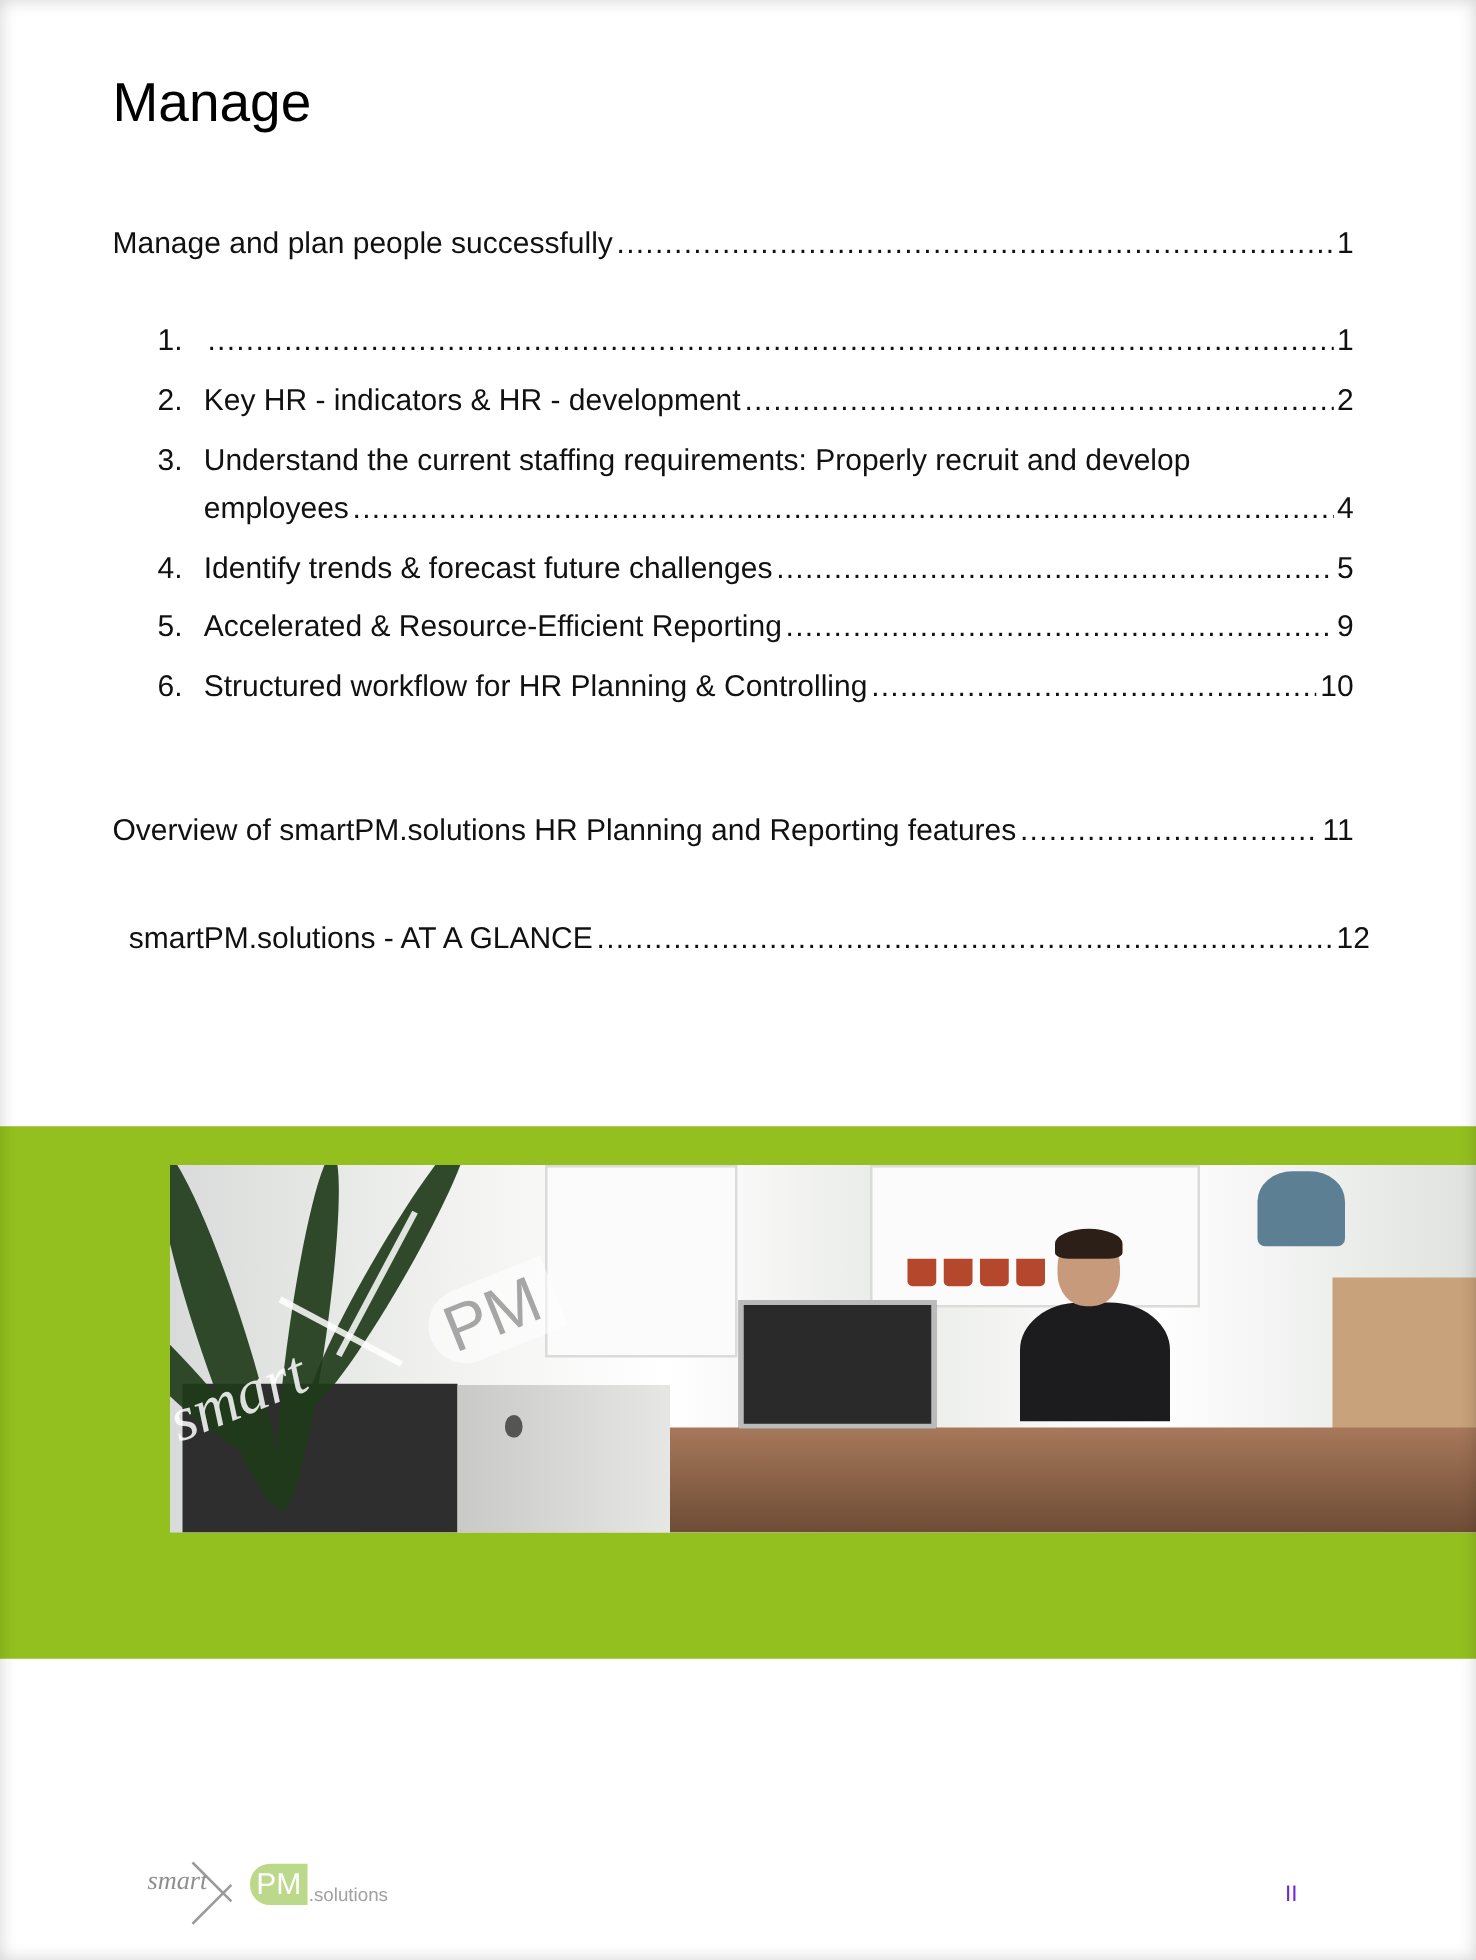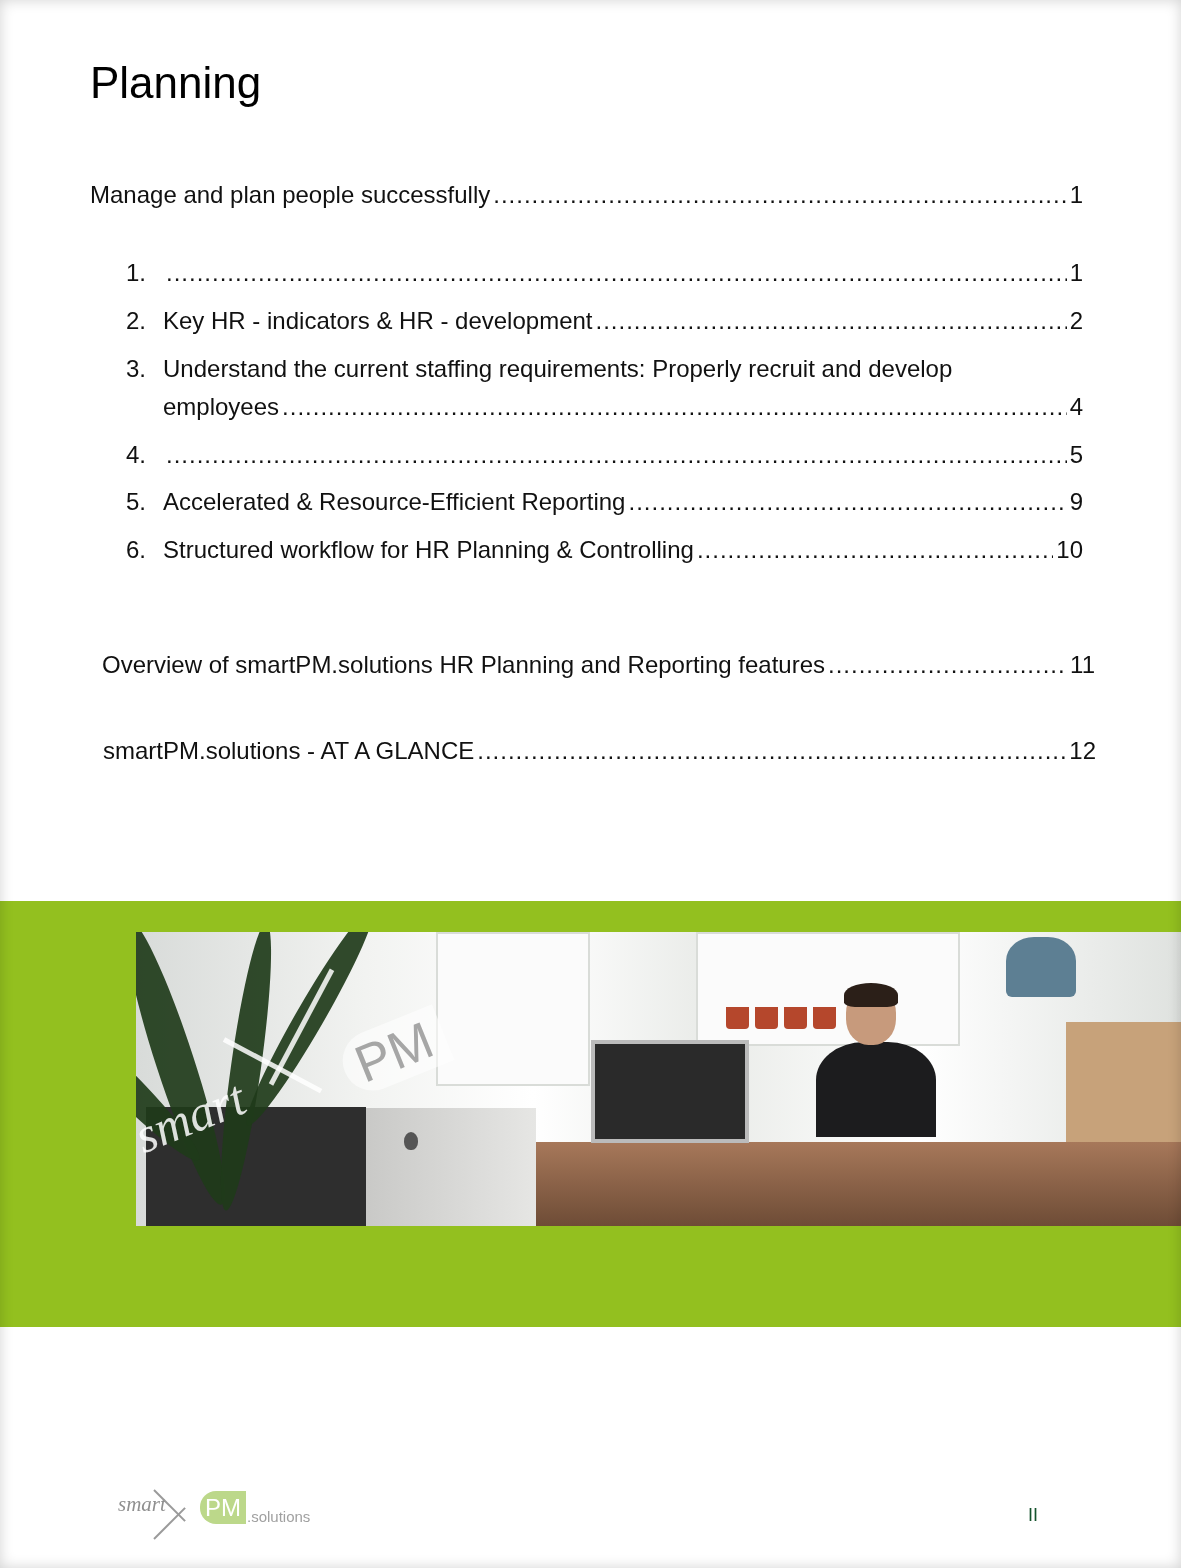--- a/index.html
+++ b/index.html
@@ -68,28 +68,28 @@
     position: absolute; left: 0; top: 20px; font-family: "Liberation Serif", "DejaVu Serif", serif; font-style: italic;
     font-size: 21px; color: #8f8f8f;
   }
   .footer-logo .chev1 { position: absolute; left: 36px; top: 17px; width: 44px; height: 2px; background: #9a9a9a; transform: rotate(45deg); transform-origin: left center; }
   .footer-logo .chev2 { position: absolute; left: 36px; top: 66px; width: 44px; height: 2px; background: #9a9a9a; transform: rotate(-45deg); transform-origin: left center; }
   .footer-logo .pm {
     position: absolute; left: 82px; top: 19px; width: 46px; height: 33px; background: #bcd88a; color: #fff;
     font-size: 24px; line-height: 33px; text-align: center; border-radius: 16px 0 0 16px;
   }
   .footer-logo .solutions { position: absolute; left: 129px; top: 36px; font-size: 15px; color: #a0a0a0; }
-  .page-num { position: absolute; left: 1028px; top: 1505px; font-size: 18px; color: #14532d; }
+  .page-num { position: absolute; left: 1028px; top: 1505px; font-size: 18px; color: #6d28d9; }
 </style>
 </head>
 <body>
 
 <div class="page-shadow"></div>
 
-<h1 class="title">Planning</h1>
+<h1 class="title">Manage</h1>
 
 <div class="toc-entry" style="left:90px; top:181px; width:993px;">
   <span class="label">Manage and plan people successfully</span>
   <span class="dots"></span>
   <span class="page">1</span>
 </div>
 
 <div class="toc-entry" style="left:126px; top:259px; width:957px;">
   <span class="num">1.</span>
   <span class="dots"></span>
@@ -110,39 +110,40 @@
   </div>
   <div class="toc-entry" style="left:163px; top:393px; width:920px;">
     <span class="label">employees</span>
     <span class="dots"></span>
     <span class="page">4</span>
   </div>
 </div>
 
 <div class="toc-entry" style="left:126px; top:441px; width:957px;">
   <span class="num">4.</span>
+  <span class="label">Identify trends &amp; forecast future challenges</span>
   <span class="dots"></span>
   <span class="page">5</span>
 </div>
 
 <div class="toc-entry" style="left:126px; top:488px; width:957px;">
   <span class="num">5.</span>
   <span class="label">Accelerated &amp; Resource-Efficient Reporting</span>
   <span class="dots"></span>
   <span class="page">9</span>
 </div>
 
 <div class="toc-entry" style="left:126px; top:536px; width:957px;">
   <span class="num">6.</span>
   <span class="label">Structured workflow for HR Planning &amp; Controlling</span>
   <span class="dots"></span>
   <span class="page">10</span>
 </div>
 
-<div class="toc-entry" style="left:90px; top:651px; width:993px;margin-left:12px;">
+<div class="toc-entry" style="left:90px; top:651px; width:993px;">
   <span class="label">Overview of smartPM.solutions HR Planning and Reporting features</span>
   <span class="dots"></span>
   <span class="page">11</span>
 </div>
 
 <div class="toc-entry" style="left:90px; top:737px; width:993px;margin-left:13px;">
   <span class="label">smartPM.solutions - AT A GLANCE</span>
   <span class="dots"></span>
   <span class="page">12</span>
 </div>

